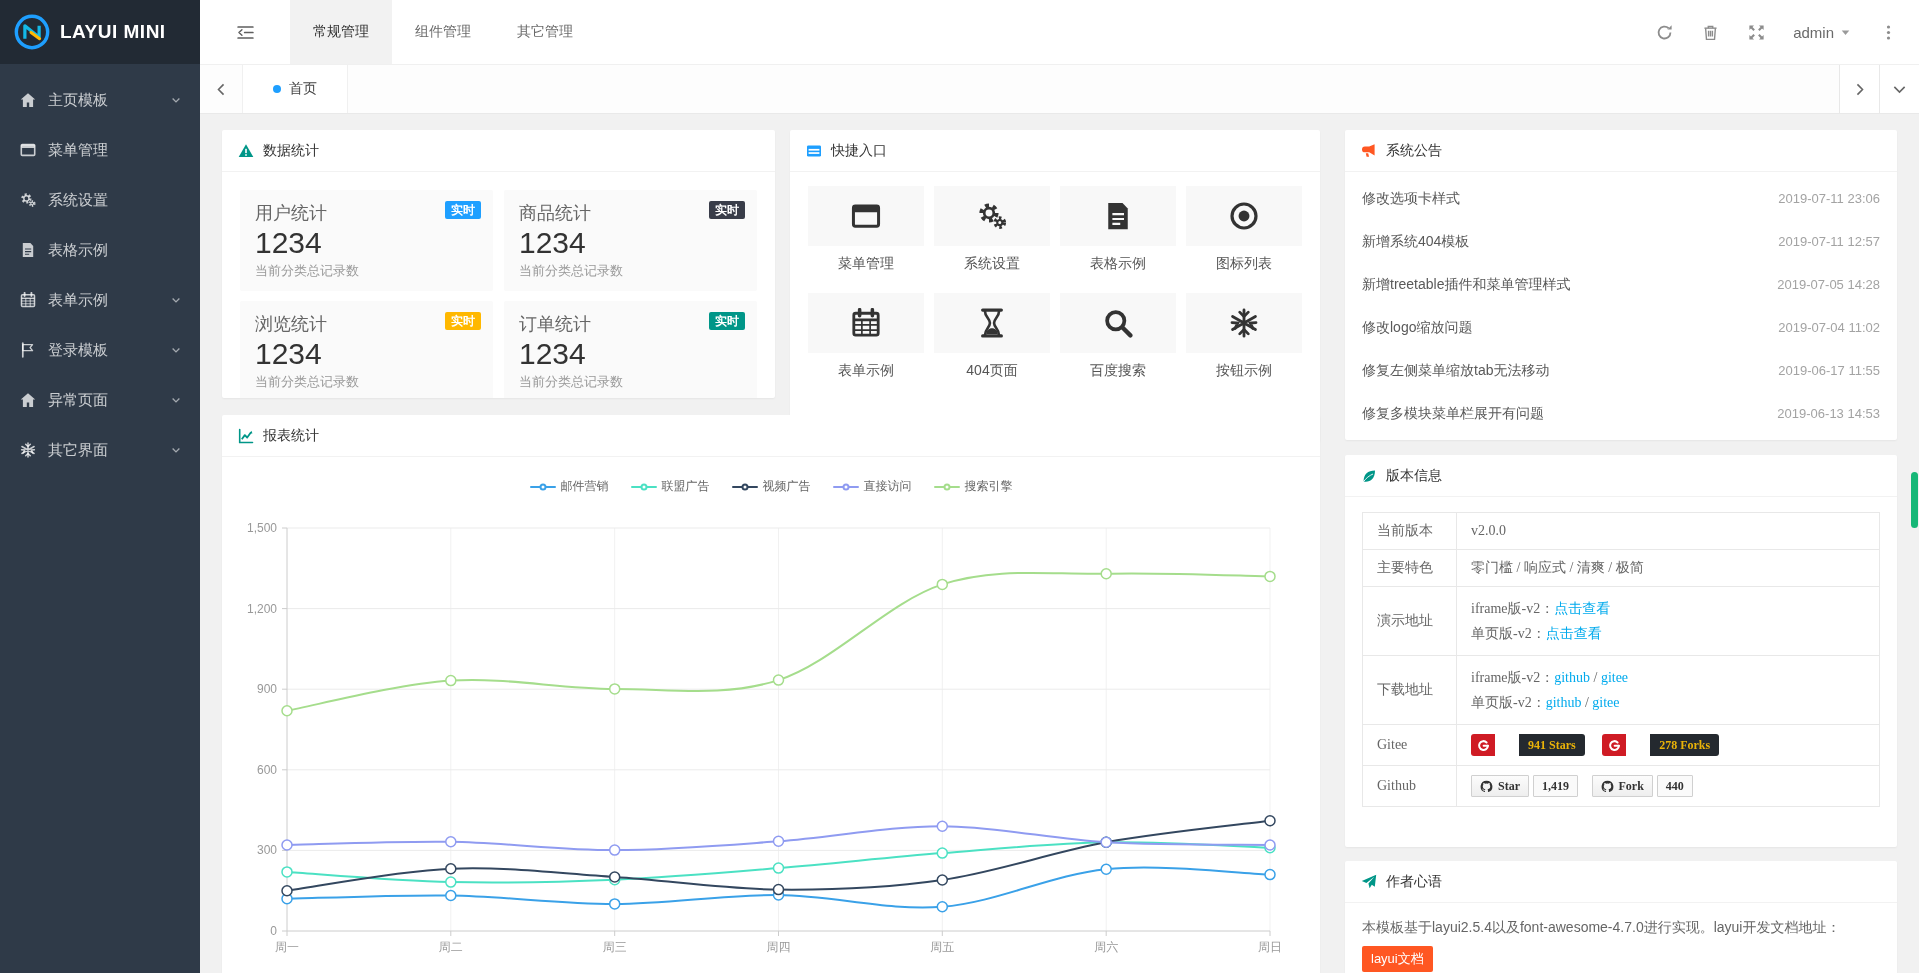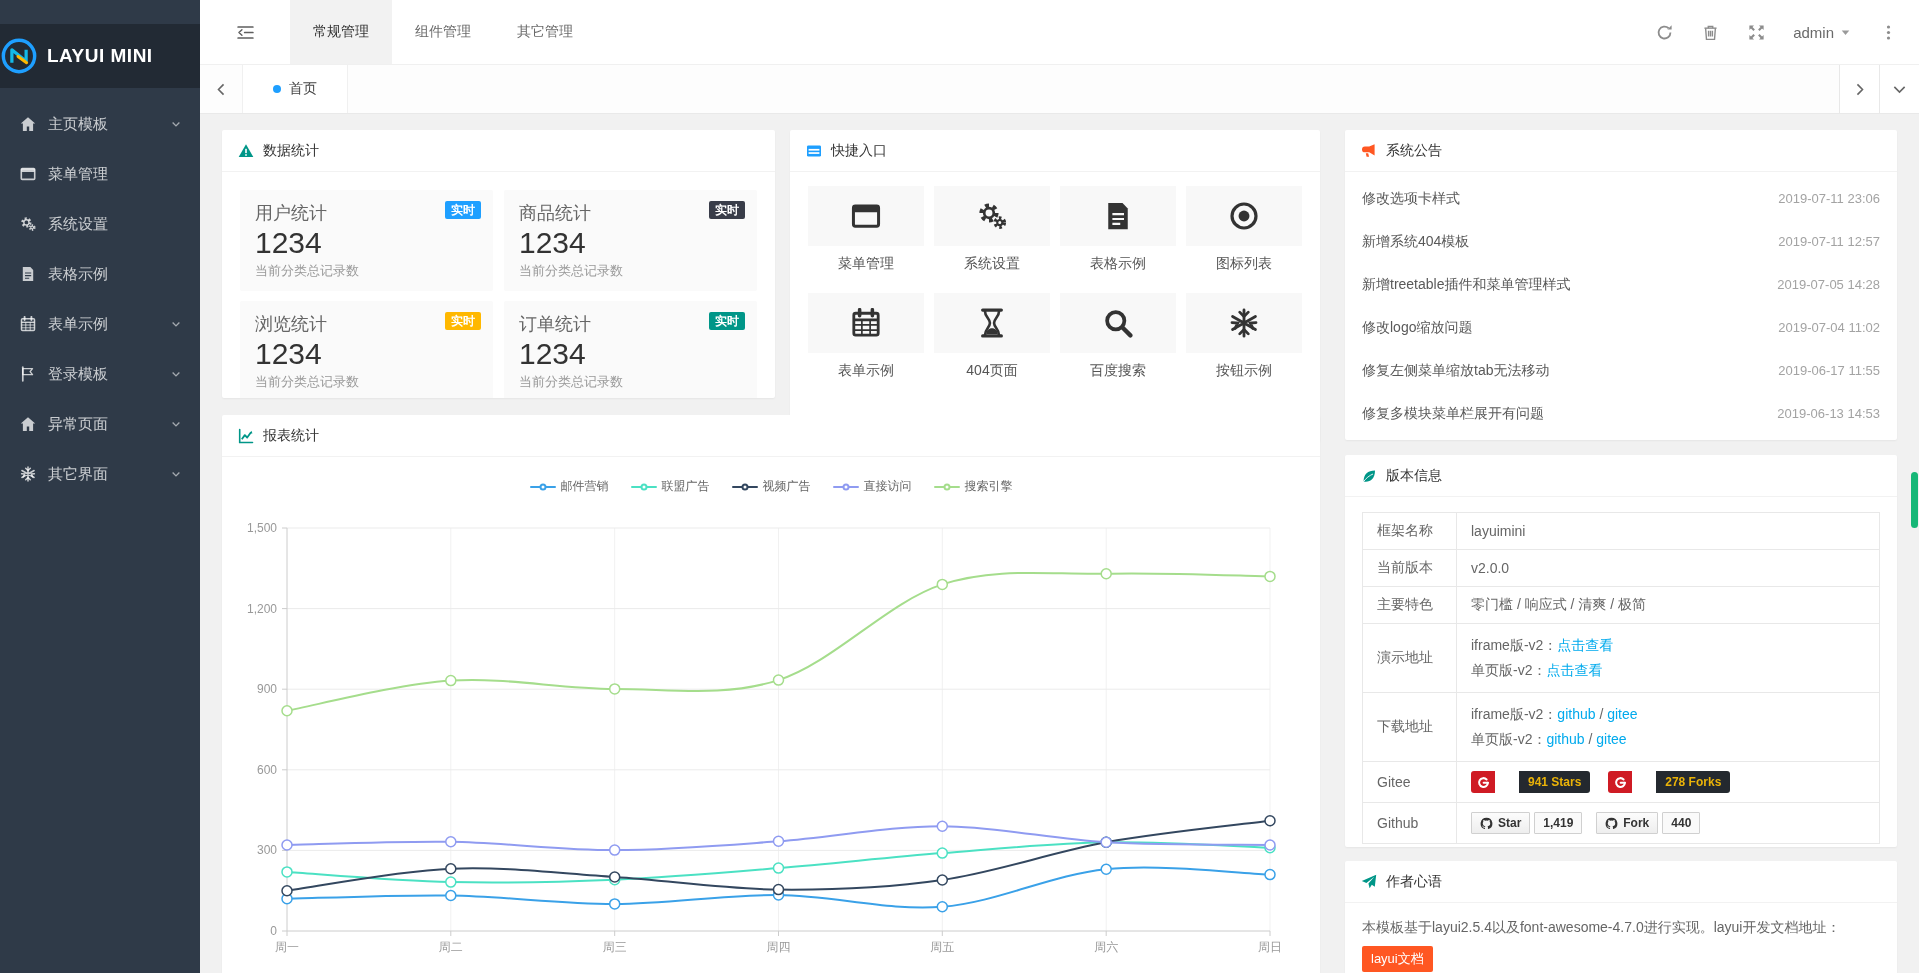--- a/index.html
+++ b/index.html
@@ -3,21 +3,21 @@
 <meta charset="utf-8">
 <style>
   * { margin:0; padding:0; box-sizing:border-box; }
   html,body { width:1919px; height:973px; overflow:hidden; }
   body { position:relative; font-family:"Liberation Sans","DejaVu Sans",sans-serif; background:#f1f1f1; font-size:14px; color:#333; }
   svg { display:block; }
   [data-icon] svg, .chev svg { width:1em; height:1em; }
 
   
   #sidebar { position:absolute; left:0; top:0; bottom:0; width:200px; background:#2f3a48; z-index:5; }
-  #logo-bar { height:64px; background:#222a34; display:flex; align-items:center; padding-left:0; gap:9px; cursor:pointer;margin-top:24px; }
+  #logo-bar { height:64px; background:#222a34; display:flex; align-items:center; padding-left:13px; gap:9px; cursor:pointer; }
   .logo-mark { font-size:38px; display:flex; }
   .logo-text { color:#ffffff; font-size:19px; font-weight:bold; letter-spacing:.5px; }
   #menu { padding-top:11px; }
   .menu-item { height:50px; display:flex; align-items:center; padding:0 18px 0 20px; color:rgba(255,255,255,.75); font-size:15px; cursor:pointer; }
   .mi-icon { width:18px; font-size:16px; margin-right:10px; display:flex; }
   .mi-label { flex:0 0 auto; }
   .chev { margin-left:auto; font-size:12px; opacity:.75; display:flex; }
 
   
   #header { position:absolute; left:200px; top:0; right:0; height:65px; background:#fff; border-bottom:1px solid #f0f0f0; display:flex; align-items:stretch; z-index:4; }
@@ -41,21 +41,21 @@
   
   #main { position:absolute; left:200px; top:114px; right:0; bottom:0; background:#f1f1f1; overflow:hidden; }
   .panel { position:absolute; background:#fff; border-radius:2px; box-shadow:0 1px 2px rgba(0,0,0,.05); overflow:hidden; }
   .panel-h { height:42px; display:flex; align-items:center; gap:9px; padding:0 16px; border-bottom:1px solid #f2f2f2; font-size:14px; color:#333; }
   .ph-icon { font-size:16px; display:flex; }
 
   #panel-stats   { left:22px;  top:16px;  width:553px;  height:268px; }
   #panel-quick   { left:590px; top:16px;  width:530px;  height:312px; }
   #panel-report  { left:22px;  top:301px; width:1098px; height:560px; }
   #panel-notice  { left:1145px;top:16px;  width:552px;  height:310px; }
-  #panel-version { left:1145px;top:341px; width:552px;  height:392px; }
+  #panel-version { left:1145px;top:341px; width:552px;  height:392px;font-family:Liberation Serif, serif; }
   #panel-author  { left:1145px;top:747px; width:552px;  height:226px; }
 
   
   .stats-body { padding:18px; display:grid; grid-template-columns:1fr 1fr; grid-template-rows:1fr 1fr; gap:10px 11px; height:226px; }
   .stat-card { background:#fafafa; border-radius:2px; position:relative; padding:11px 15px; }
   .stat-label { font-size:18px; color:#666; }
   .stat-value { font-size:30px; color:#333; margin-top:1px; }
   .stat-caption { font-size:13px; color:#999; margin-top:2px; }
   .stat-badge { position:absolute; top:11px; right:12px; color:#fff; font-size:12px; font-weight:bold; padding:2px 6px; border-radius:2px; line-height:1.2; }
 
@@ -654,24 +654,20 @@
           <svg viewBox="0 0 16 16" width="1em" height="1em">
             <path d="M2.6 13.8C2.6 6.2 6.8 2.6 14 2.6c0 7.6-4.2 11.2-9.2 11.2" fill="currentColor"></path>
             <path d="M2.2 14.2C5 10 8.5 7.5 12 6" stroke="#fff" stroke-width=".9" fill="none"></path>
           </svg>
         </span>
       <span>版本信息</span>
     </div>
     <div class="version-body">
       <table class="vtable">
         <tbody>
-            <tr>
-          <td class="vt-label">框架名称</td>
-          <td>layuimini</td>
-        </tr>
         <tr>
           <td class="vt-label">当前版本</td>
           <td>v2.0.0</td>
         </tr>
         <tr>
           <td class="vt-label">主要特色</td>
           <td>零门槛 / 响应式 / 清爽 / 极简</td>
         </tr>
         <tr>
           <td class="vt-label">演示地址</td>

